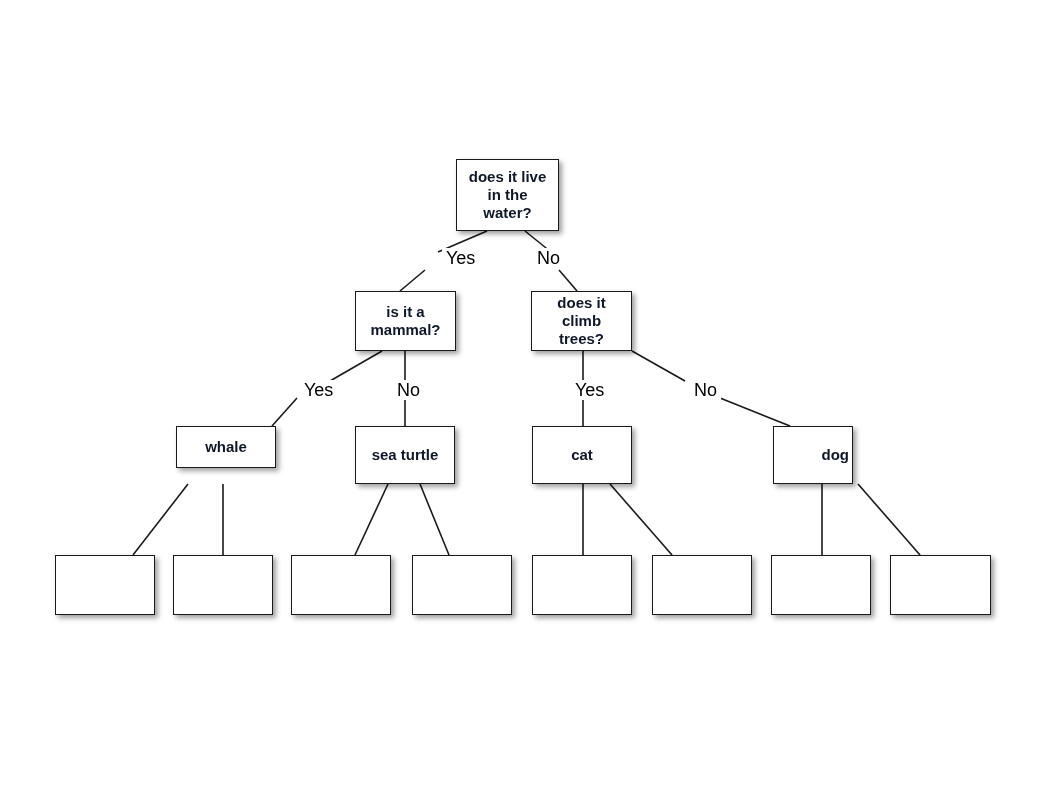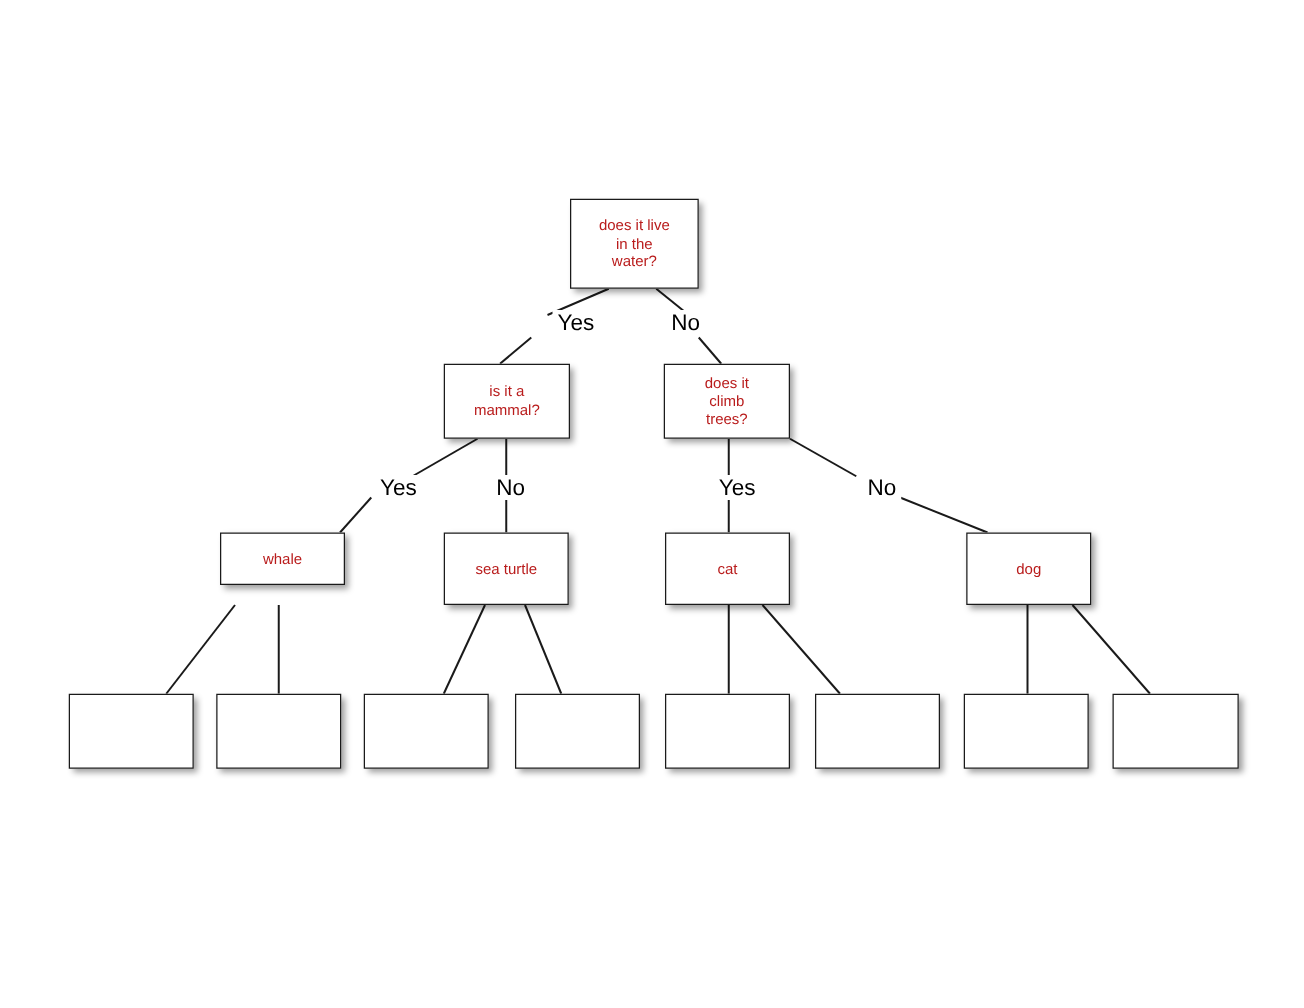--- a/index.html
+++ b/index.html
@@ -34,25 +34,26 @@
     border: 1.6px solid #1a1a1a;
     box-shadow: 3px 3px 5px rgba(0,0,0,0.38);
     display: flex;
     align-items: center;
     justify-content: center;
     text-align: center;
     z-index: 5;
   }
   .node-label {
     display: block;
-    font-size: 12px;
+    font-size: 15px;
     line-height: 1.22;
-    color: #b91c1c;
+    color: #0f172a;
     white-space: pre-line;
     padding: 0 3px;
+    font-weight: bold;
   }
   .edge-label {
     position: absolute;
     font-size: 18px;
     line-height: 1;
     color: #000000;
     background: #ffffff;
     padding: 1px 4px;
     white-space: nowrap;
     z-index: 6;
@@ -100,21 +101,21 @@
     </div>
     <div class="node" style="left: 176px; top: 426px; width: 100px; height: 42px;">
       <span class="node-label">whale</span>
     </div>
     <div class="node" style="left: 355px; top: 426px; width: 100px; height: 58px;">
       <span class="node-label">sea turtle</span>
     </div>
     <div class="node" style="left: 532px; top: 426px; width: 100px; height: 58px;">
       <span class="node-label">cat</span>
     </div>
-    <div class="node" style="left: 773px; top: 426px; width: 100px; height: 58px;">
+    <div class="node" style="left: 773px; top: 426px; width: 80px; height: 58px; justify-content: flex-end;">
       <span class="node-label">dog</span>
     </div>
     <div class="node" style="left: 55px; top: 555px; width: 100px; height: 60px;">
       <span class="node-label"></span>
     </div>
     <div class="node" style="left: 173px; top: 555px; width: 100px; height: 60px;">
       <span class="node-label"></span>
     </div>
     <div class="node" style="left: 291px; top: 555px; width: 100px; height: 60px;">
       <span class="node-label"></span>

